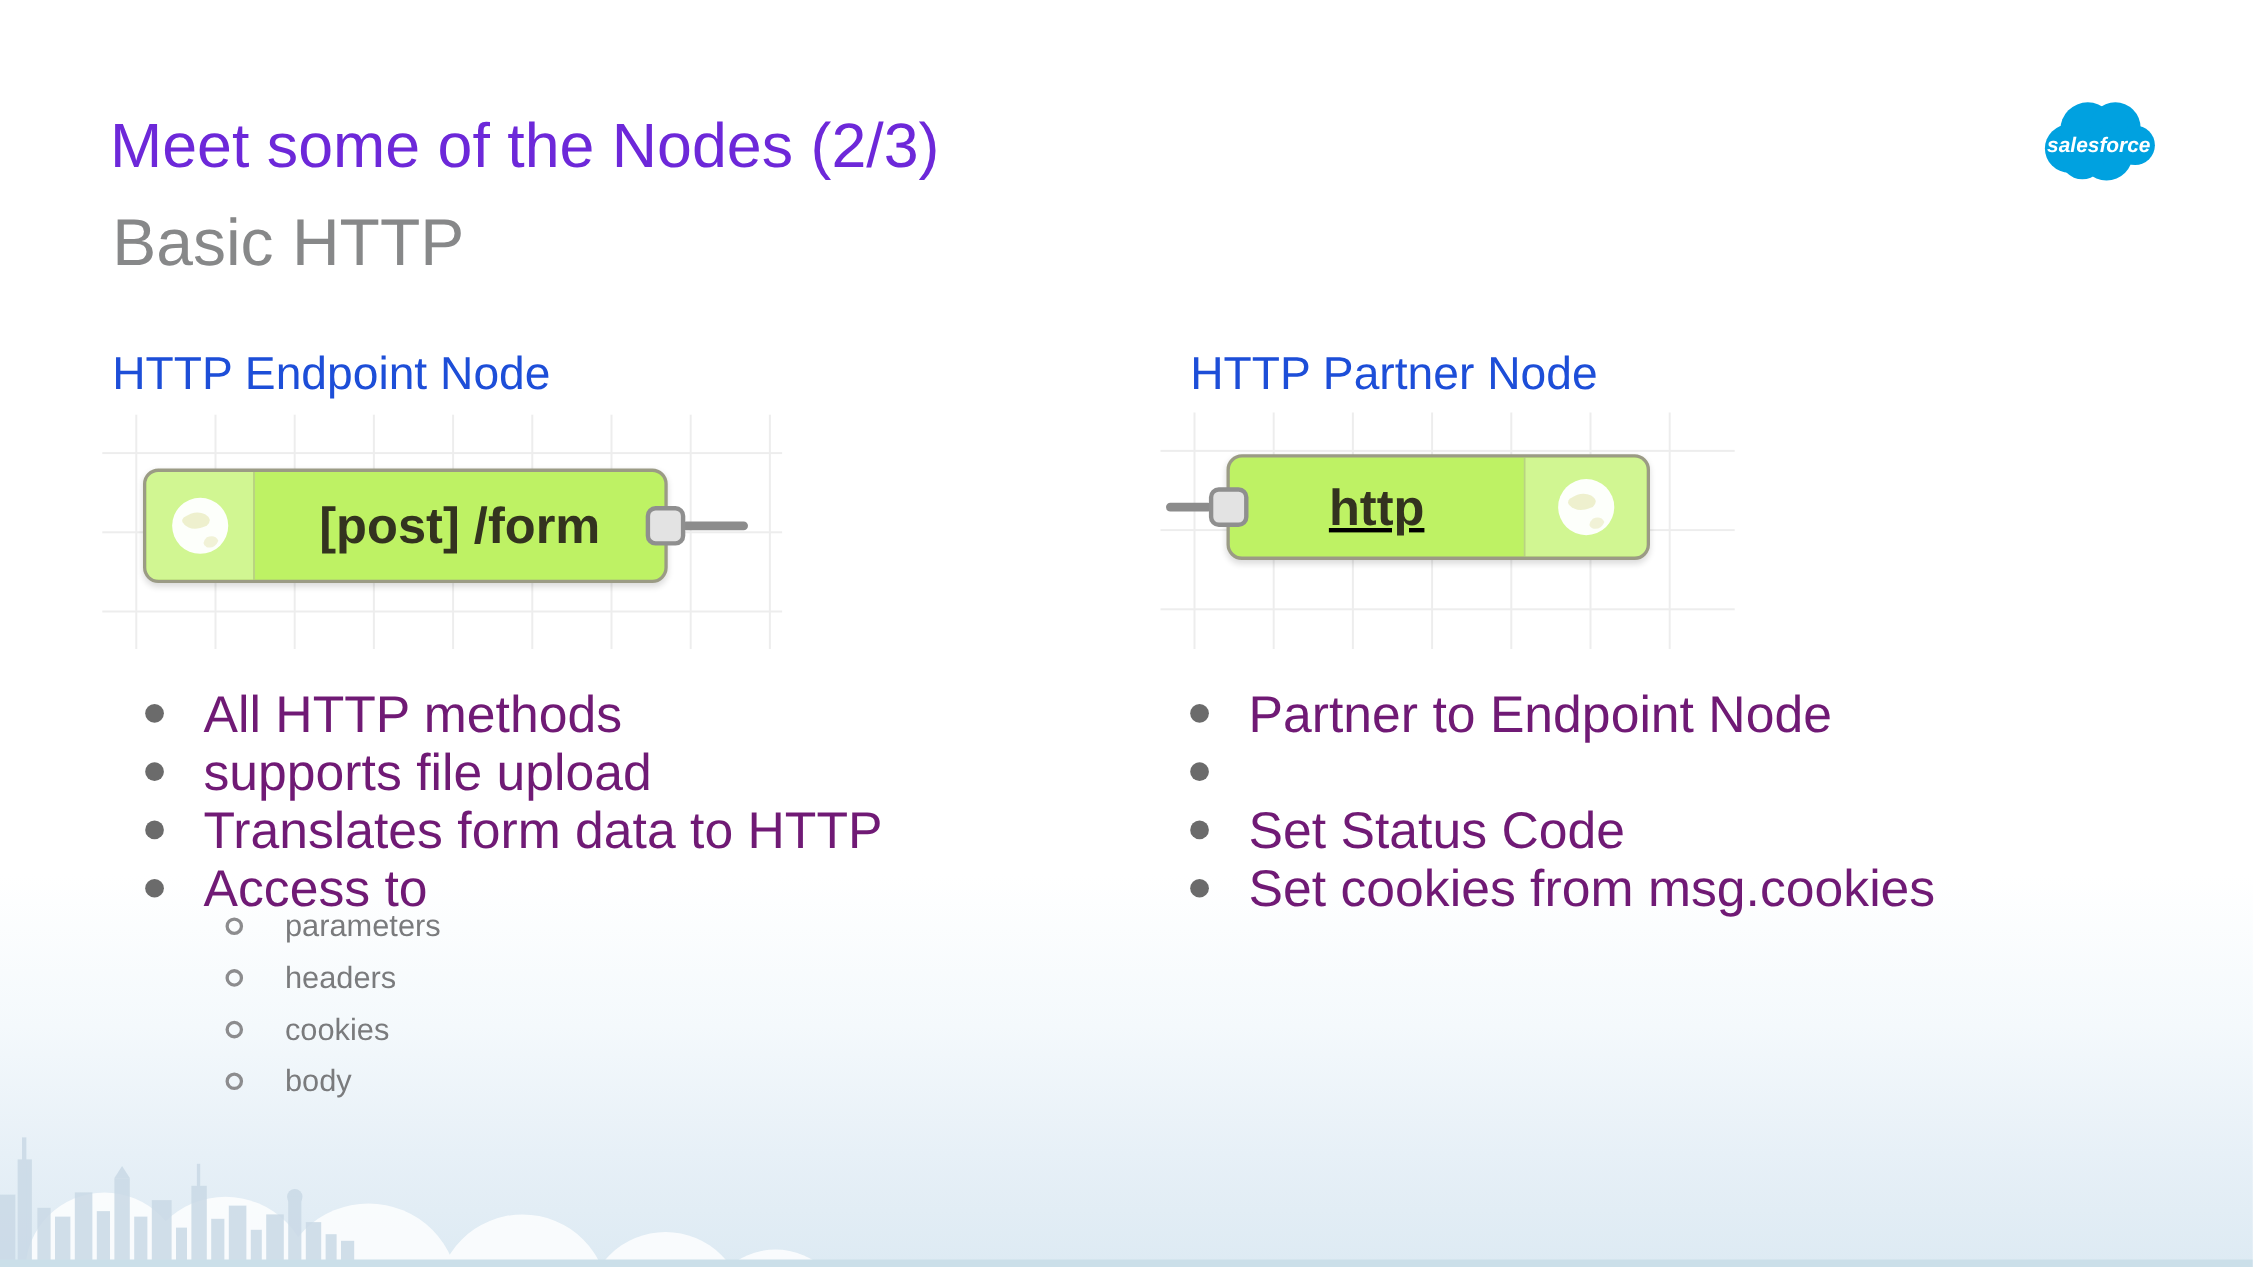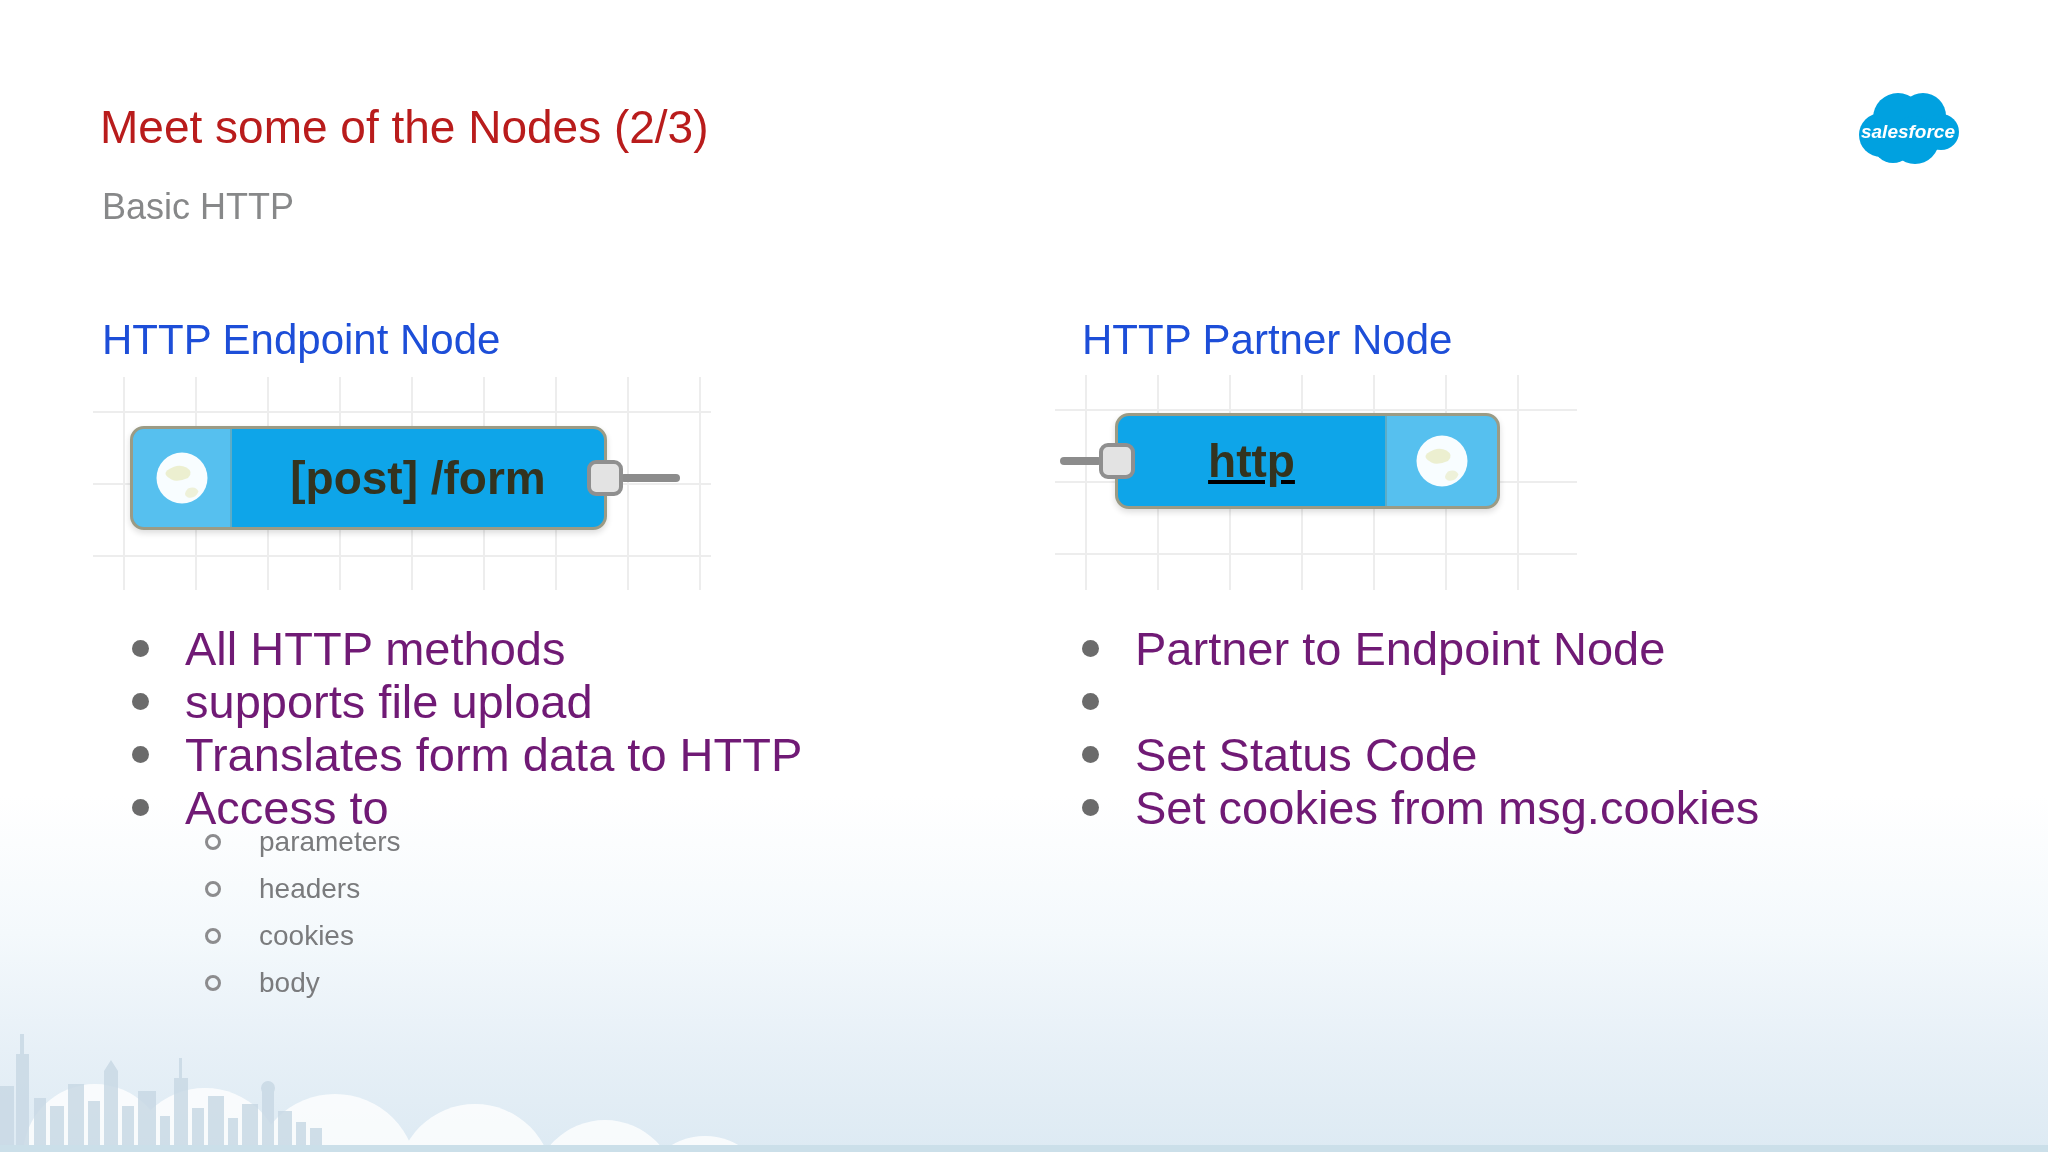--- a/index.html
+++ b/index.html
@@ -3,38 +3,38 @@
 <meta charset="utf-8">
 <style>
   html,body{margin:0;padding:0;}
   body{
     width:2048px;height:1152px;position:relative;overflow:hidden;
     font-family:"Liberation Sans", sans-serif;
     background:linear-gradient(180deg,#ffffff 0%,#ffffff 69%,#f4f9fc 81%,#e7f0f7 91%,#ddeaf3 100%);
   }
   .abs{position:absolute;}
   
-  .title{left:100px;top:102px;font-size:46px;line-height:1.1;color:#b91c1c;text-align:right;}
-  .subtitle{left:102px;top:186px;font-size:36px;color:#878889;}
+  .title{left:100px;top:102px;font-size:57px;line-height:1.1;color:#6d28d9;text-align:right;}
+  .subtitle{left:102px;top:186px;font-size:60px;color:#878889;}
   .logo{left:1853px;top:88px;width:110px;height:84px;}
   
   .col-heading{top:316px;font-size:42px;color:#1d4ed8;}
   .col-heading.left{left:102px;}
   .col-heading.right{left:1082px;}
   
   .grid{
     background-image:linear-gradient(#ededed 2px,transparent 2px),
                      linear-gradient(90deg,#ededed 2px,transparent 2px);
     background-size:72px 72px;background-position:30px 34px;background-color:#ffffff;
   }
   .grid.left{left:93px;top:377px;width:618px;height:213px;}
   .grid.right{left:1055px;top:375px;width:522px;height:215px;}
   
   .nr-node{
-    background:#0ea5e9;border:3px solid #9b9b85;border-radius:14px;
+    background:#bef264;border:3px solid #9b9b85;border-radius:14px;
     box-sizing:border-box;display:flex;align-items:stretch;
     box-shadow:0 3px 6px rgba(0,0,0,0.14);
   }
   .nr-node.endpoint{left:130px;top:426px;width:477px;height:104px;}
   .nr-node.response{left:1115px;top:413px;width:385px;height:96px;text-decoration:underline;}
   .icon-sec{
     flex:none;display:flex;align-items:center;justify-content:center;
     background:rgba(255,255,255,0.30);
   }
   .icon-sec.on-left{width:97px;border-right:2px solid rgba(110,110,80,0.25);border-radius:11px 0 0 11px;}

